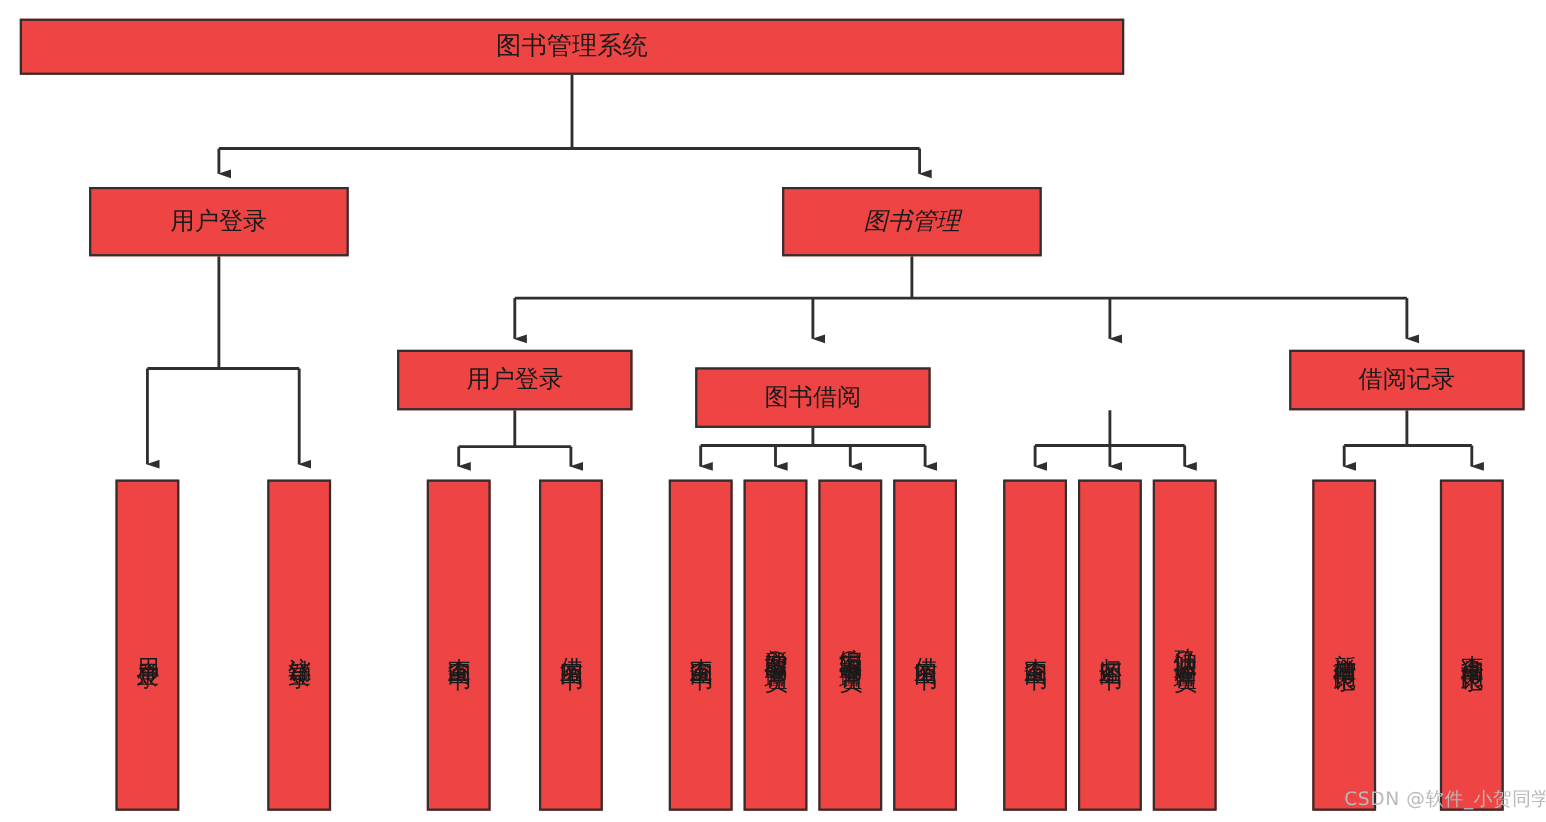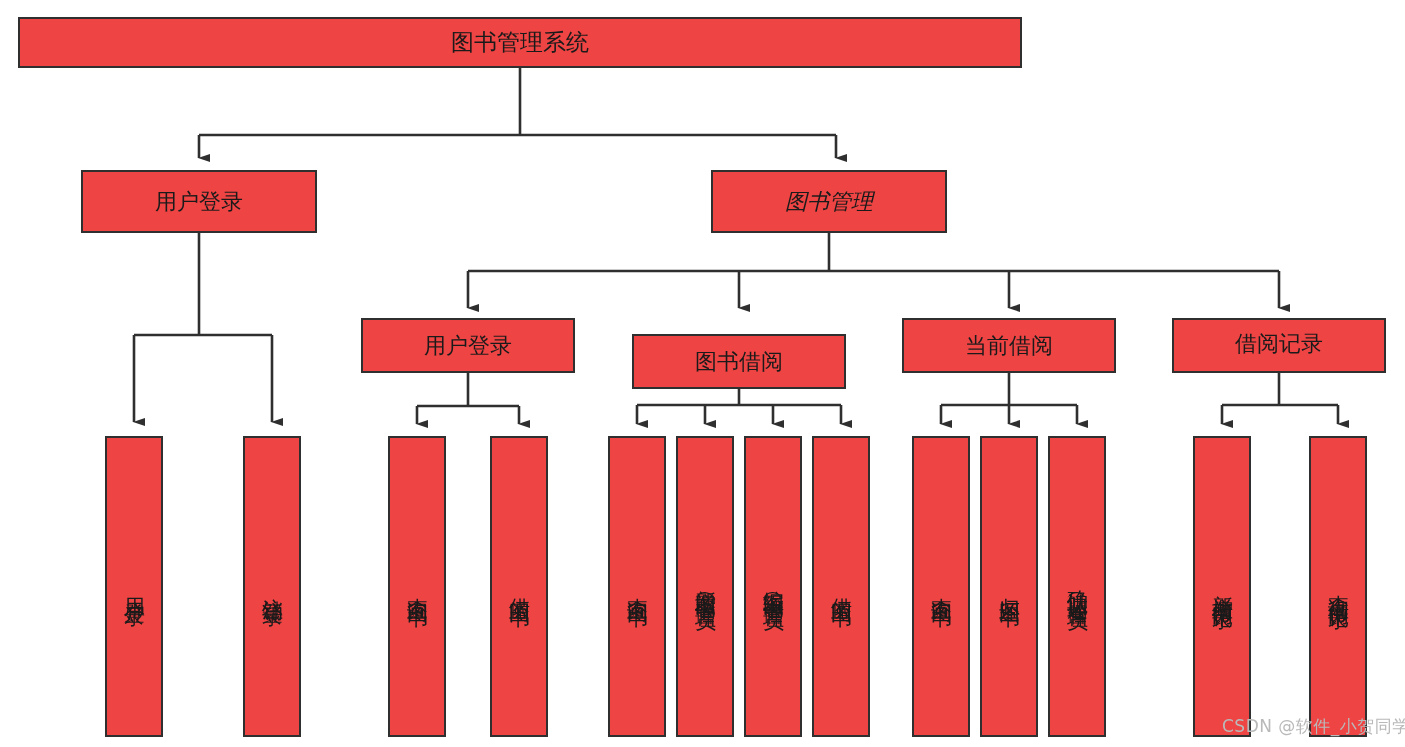--- a/index.html
+++ b/index.html
@@ -132,24 +132,21 @@
   <div class="node horiz" style="left:711px; top:170px; width:236px; height:63px;font-style:italic;">
     <span class="label">图书管理</span>
   </div>
 
   <div class="node horiz" style="left:361px; top:318px; width:214px; height:55px;">
     <span class="label">用户登录</span>
   </div>
   <div class="node horiz" style="left:632px; top:318px; width:214px; height:55px;margin-top:16px;">
     <span class="label">图书借阅</span>
   </div>
-  <div class="node horiz" style="left:902px; top:318px; width:214px; height:55px;">
-    <span class="label">当前借阅</span>
-  </div>
-  <div class="node horiz" style="left:1172px; top:318px; width:214px; height:55px;font-family:Liberation Mono, monospace;">
+  <div class="node horiz" style="left:1172px; top:318px; width:214px; height:55px;">
     <span class="label">借阅记录</span>
   </div>
 
   <div class="node vert" style="left:105px; top:436px; width:58px; height:301px;">
     <span class="label">用户登录</span>
   </div>
   <div class="node vert" style="left:243px; top:436px; width:58px; height:301px;">
     <span class="label">注销登录</span>
   </div>
 

